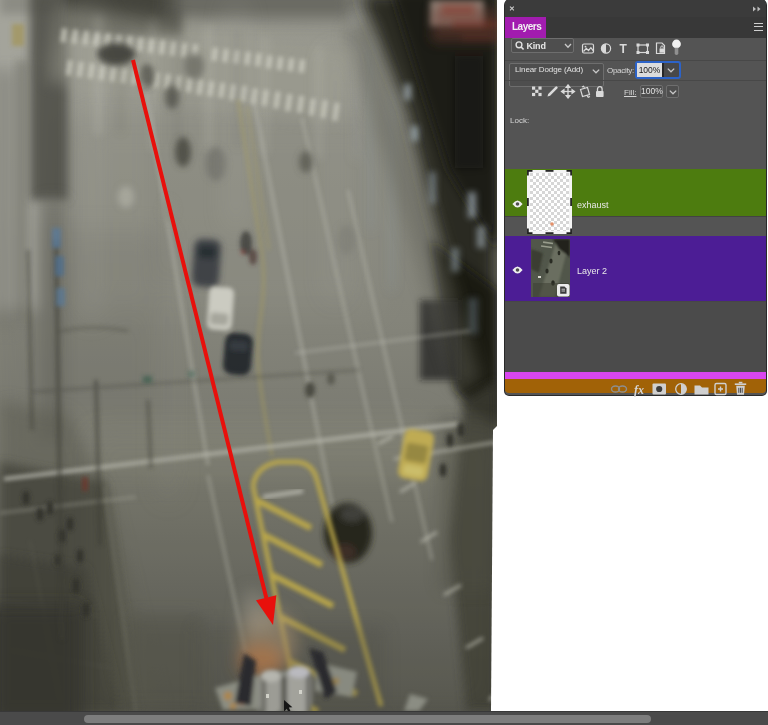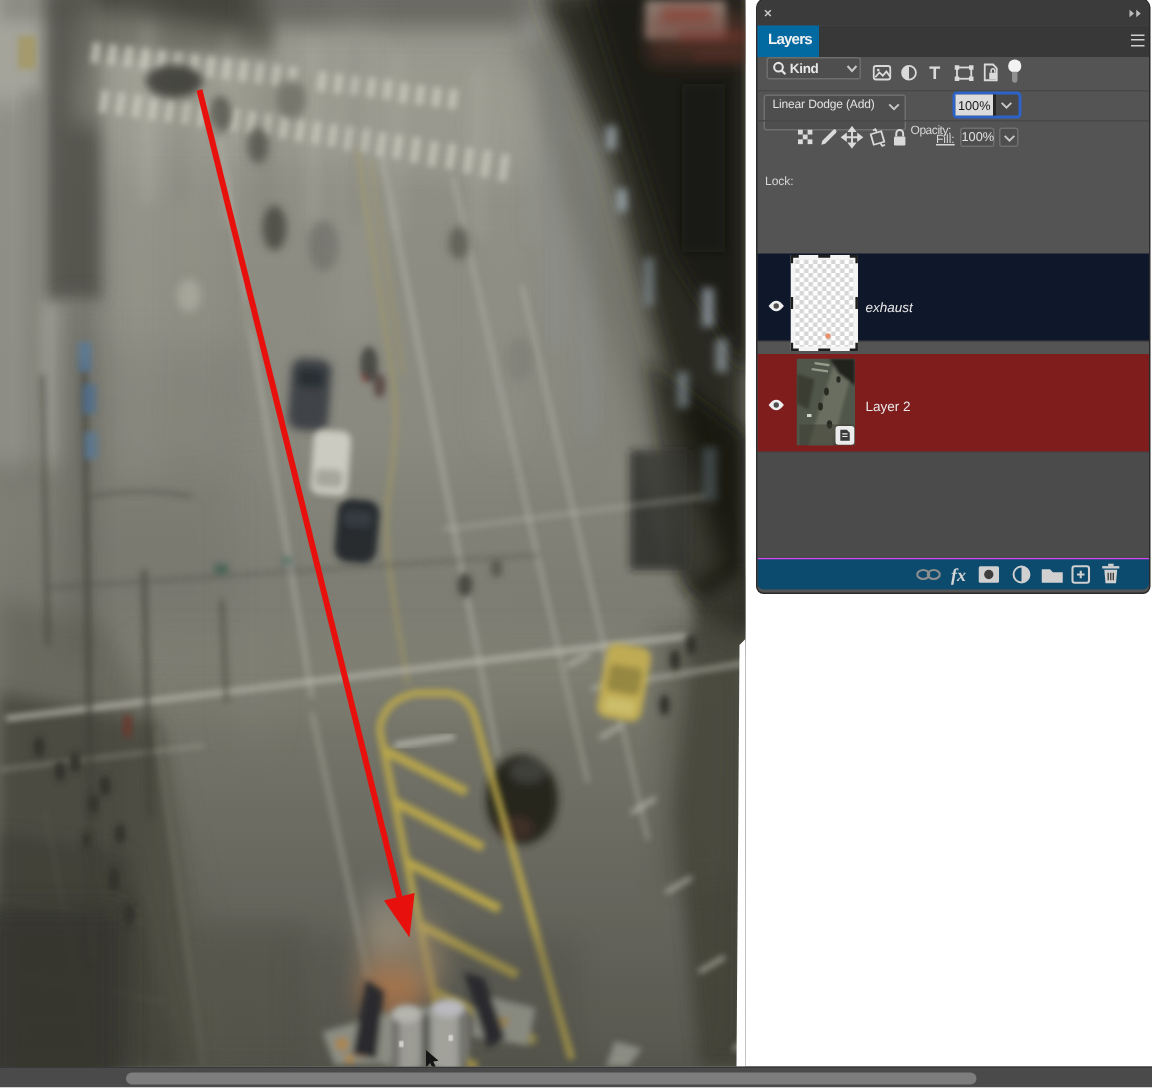--- a/index.html
+++ b/index.html
@@ -6,36 +6,36 @@
   body{width:768px;height:725px;position:relative;overflow:hidden;
        font-family:"Liberation Sans",sans-serif;}
   #photo{position:absolute;left:0;top:0;width:497px;height:711px;overflow:hidden;}
   #hbar{position:absolute;left:0;top:711px;width:768px;height:14px;background:#4a4a4a;border-top:1px solid #383838;box-sizing:border-box;}
   #hbar .thumb{position:absolute;left:84px;top:3px;width:567px;height:8px;border-radius:4px;background:#7d7d7d;}
   #panel{position:absolute;left:505px;top:0;width:261px;height:395px;
          background:#545454;border-radius:5px 5px 4px 4px;
          box-shadow:0 0 0 1px #2a2a2a;font-size:8px;color:#e2e2e2;}
   .strip1{position:absolute;left:0;top:0;width:100%;height:17px;background:#3b3b3b;border-radius:5px 5px 0 0;}
   .strip2{position:absolute;left:0;top:17px;width:100%;height:21px;background:#383838;}
-  .tab{position:absolute;left:0;top:17px;width:41px;height:21px;background:#0369a1;
+  .tab{position:absolute;left:0;top:17px;width:41px;height:21px;background:#a21caf;
        font-weight:bold;font-size:10px;letter-spacing:-0.5px;color:#f2f2f2;line-height:20px;padding-left:7px;box-sizing:border-box;}
   .xclose{position:absolute;left:4px;top:5px;font-size:7px;color:#c9c9c9;font-weight:bold;}
   .collapse{position:absolute;right:4px;top:6px;}
   .burger{position:absolute;right:3px;top:23px;width:9px;height:6px;
           border-top:1.5px solid #d0d0d0;border-bottom:1.5px solid #d0d0d0;}
   .burger:before{content:"";position:absolute;left:0;top:1.6px;width:9px;height:1.5px;background:#d0d0d0;}
   .combo{position:absolute;background:#4e4e4e;border:1px solid #6e6e6e;border-radius:2px;
          box-sizing:border-box;color:#e2e2e2;}
   .lbl{position:absolute;color:#d6d6d6;font-size:8px;}
   .row{position:absolute;left:0;width:100%;box-sizing:border-box;}
   .eye{position:absolute;left:7px;}
   .lname{position:absolute;left:72px;color:#e8e8e8;font-size:9px;}
   .thumbbox{position:absolute;left:26px;width:39px;height:58px;}
-  #botbar{position:absolute;left:0;top:372px;width:100%;height:21px;background:#0c4a6e;
-          border-top:1px solid #d946ef;border-radius:0 0 4px 4px;box-sizing:border-box;}
+  #botbar{position:absolute;left:0;top:372px;width:100%;height:21px;background:#a16207;
+          border-top:7px solid #d946ef;border-radius:0 0 4px 4px;box-sizing:border-box;}
   .sep{position:absolute;left:0;width:100%;height:1px;background:#474747;}
 </style>
 </head>
 <body>
 <div id="photo"><svg width="497" height="711" viewBox="0 0 497 711">
 <defs>
  <filter id="b2" x="-30%" y="-30%" width="160%" height="160%">
           <feGaussianBlur stdDeviation="2"></feGaussianBlur>
         </filter>
  <filter id="b3" x="-40%" y="-40%" width="180%" height="180%">
@@ -405,21 +405,21 @@
 <path d="M169.7,9.8 h3.6 v5.5 a1.8,1.8 0 0 1 -3.6,0 z" fill="#909090"></path>
 </svg>
     </div>
   <div class="sep" style="top:60px;background:#484848;"></div>
   <div class="combo" style="left:4px;top:63px;width:95px;height:24px;">
       <span style="position:absolute;left:5px;top:0;line-height:12.5px;font-size:8px;letter-spacing:-0.1px;white-space:nowrap;">Linear Dodge (Add)</span>
 <svg width="8" height="5" style="position:absolute;right:3px;top:4.5px;">
         <path d="M0.8,0.6 L4,3.8 L7.2,0.6" stroke="#c9c9c9" stroke-width="1.3" fill="none"></path>
       </svg>
     </div>
-  <div class="lbl" style="left:102px;top:66px;letter-spacing:-0.3px;margin-top:16px;">Opacity:</div>
+  <div class="lbl" style="left:102px;top:66px;letter-spacing:-0.3px;">Opacity:</div>
   <div style="position:absolute;left:130px;top:61px;width:46px;height:18px;border:2px solid #2c63c8;border-radius:3px;box-sizing:border-box;display:flex;background:#484848;">
 <div style="width:25px;height:14px;background:#dcdcdc;color:#191919;font-size:8.5px;text-align:center;line-height:14px;">100%</div>
 <div style="width:2px;background:#262626;height:14px;"></div>
 <div style="flex:1;position:relative;">
         <svg width="8" height="5" style="position:absolute;left:3px;top:5px;">
           <path d="M0.8,0.6 L4,3.8 L7.2,0.6" stroke="#c9c9c9" stroke-width="1.3" fill="none"></path>
         </svg>
       </div>
 </div>
   <div class="sep" style="top:80px;background:#484848;"></div>
@@ -450,21 +450,21 @@
 <path d="M66.5,7 v-2 a2.3,2.3 0 0 1 4.6,0 v2" stroke="#dadada" fill="none" stroke-width="1.3"></path>
 </svg>
     </div>
   <div class="lbl" style="left:119px;top:88px;text-decoration:underline;">Fill:</div>
   <div class="combo" style="left:135px;top:85px;width:23px;height:13px;text-align:center;line-height:11px;font-size:8.5px;">100%</div>
   <div class="combo" style="left:161px;top:85px;width:13px;height:13px;">
       <svg width="8" height="5" style="position:absolute;left:2px;top:4px;">
         <path d="M0.8,0.6 L4,3.8 L7.2,0.6" stroke="#c9c9c9" stroke-width="1.3" fill="none"></path>
       </svg>
     </div>
-  <div class="row" style="top:169px;height:59px;background:#0f172a;border-bottom:1px solid #434343;font-style:italic;">
+  <div class="row" style="top:169px;height:48px;background:#4d7c0f;border-bottom:1px solid #434343;">
     <span class="eye" style="top:31px;">
         <svg width="11" height="8" style="display:block">
           <path d="M0.4,4 Q3,0.5 5.5,0.5 Q8,0.5 10.6,4 Q8,7.5 5.5,7.5 Q3,7.5 0.4,4 Z" fill="#efefef"></path>
           <circle cx="5.5" cy="4" r="1.8" fill="#4e4e4e"></circle>
         </svg>
       </span>
     <div class="thumbbox" style="left:22px;top:1px;width:45px;height:64px;">
         <svg width="45" height="64" style="display:block">
           <defs>
             <pattern id="ckb" width="6" height="6" patternUnits="userSpaceOnUse">
@@ -483,21 +483,21 @@
             <path d="M39.5,63.1 H44.1 V58.5"></path>
 <path d="M0.9,28 v8"></path>
             <path d="M44.1,28 v8"></path>
 <path d="M18.5,0.9 h8"></path>
             <path d="M18.5,63.1 h8"></path>
 </g>
 </svg>
       </div>
     <span class="lname" style="top:31px;">exhaust</span>
   </div>
-  <div class="row" style="top:236px;height:66px;background:#7f1d1d;border-bottom:1px solid #474747;">
+  <div class="row" style="top:236px;height:66px;background:#4c1d95;border-bottom:1px solid #474747;">
     <span class="eye" style="top:30px;">
         <svg width="11" height="8" style="display:block">
           <path d="M0.4,4 Q3,0.5 5.5,0.5 Q8,0.5 10.6,4 Q8,7.5 5.5,7.5 Q3,7.5 0.4,4 Z" fill="#efefef"></path>
           <circle cx="5.5" cy="4" r="1.8" fill="#4e4e4e"></circle>
         </svg>
       </span>
     <div class="thumbbox" style="top:3px;">
         <svg width="39" height="58" style="display:block">
 <defs>
             <filter id="tb" x="-20%" y="-20%" width="140%" height="140%">

